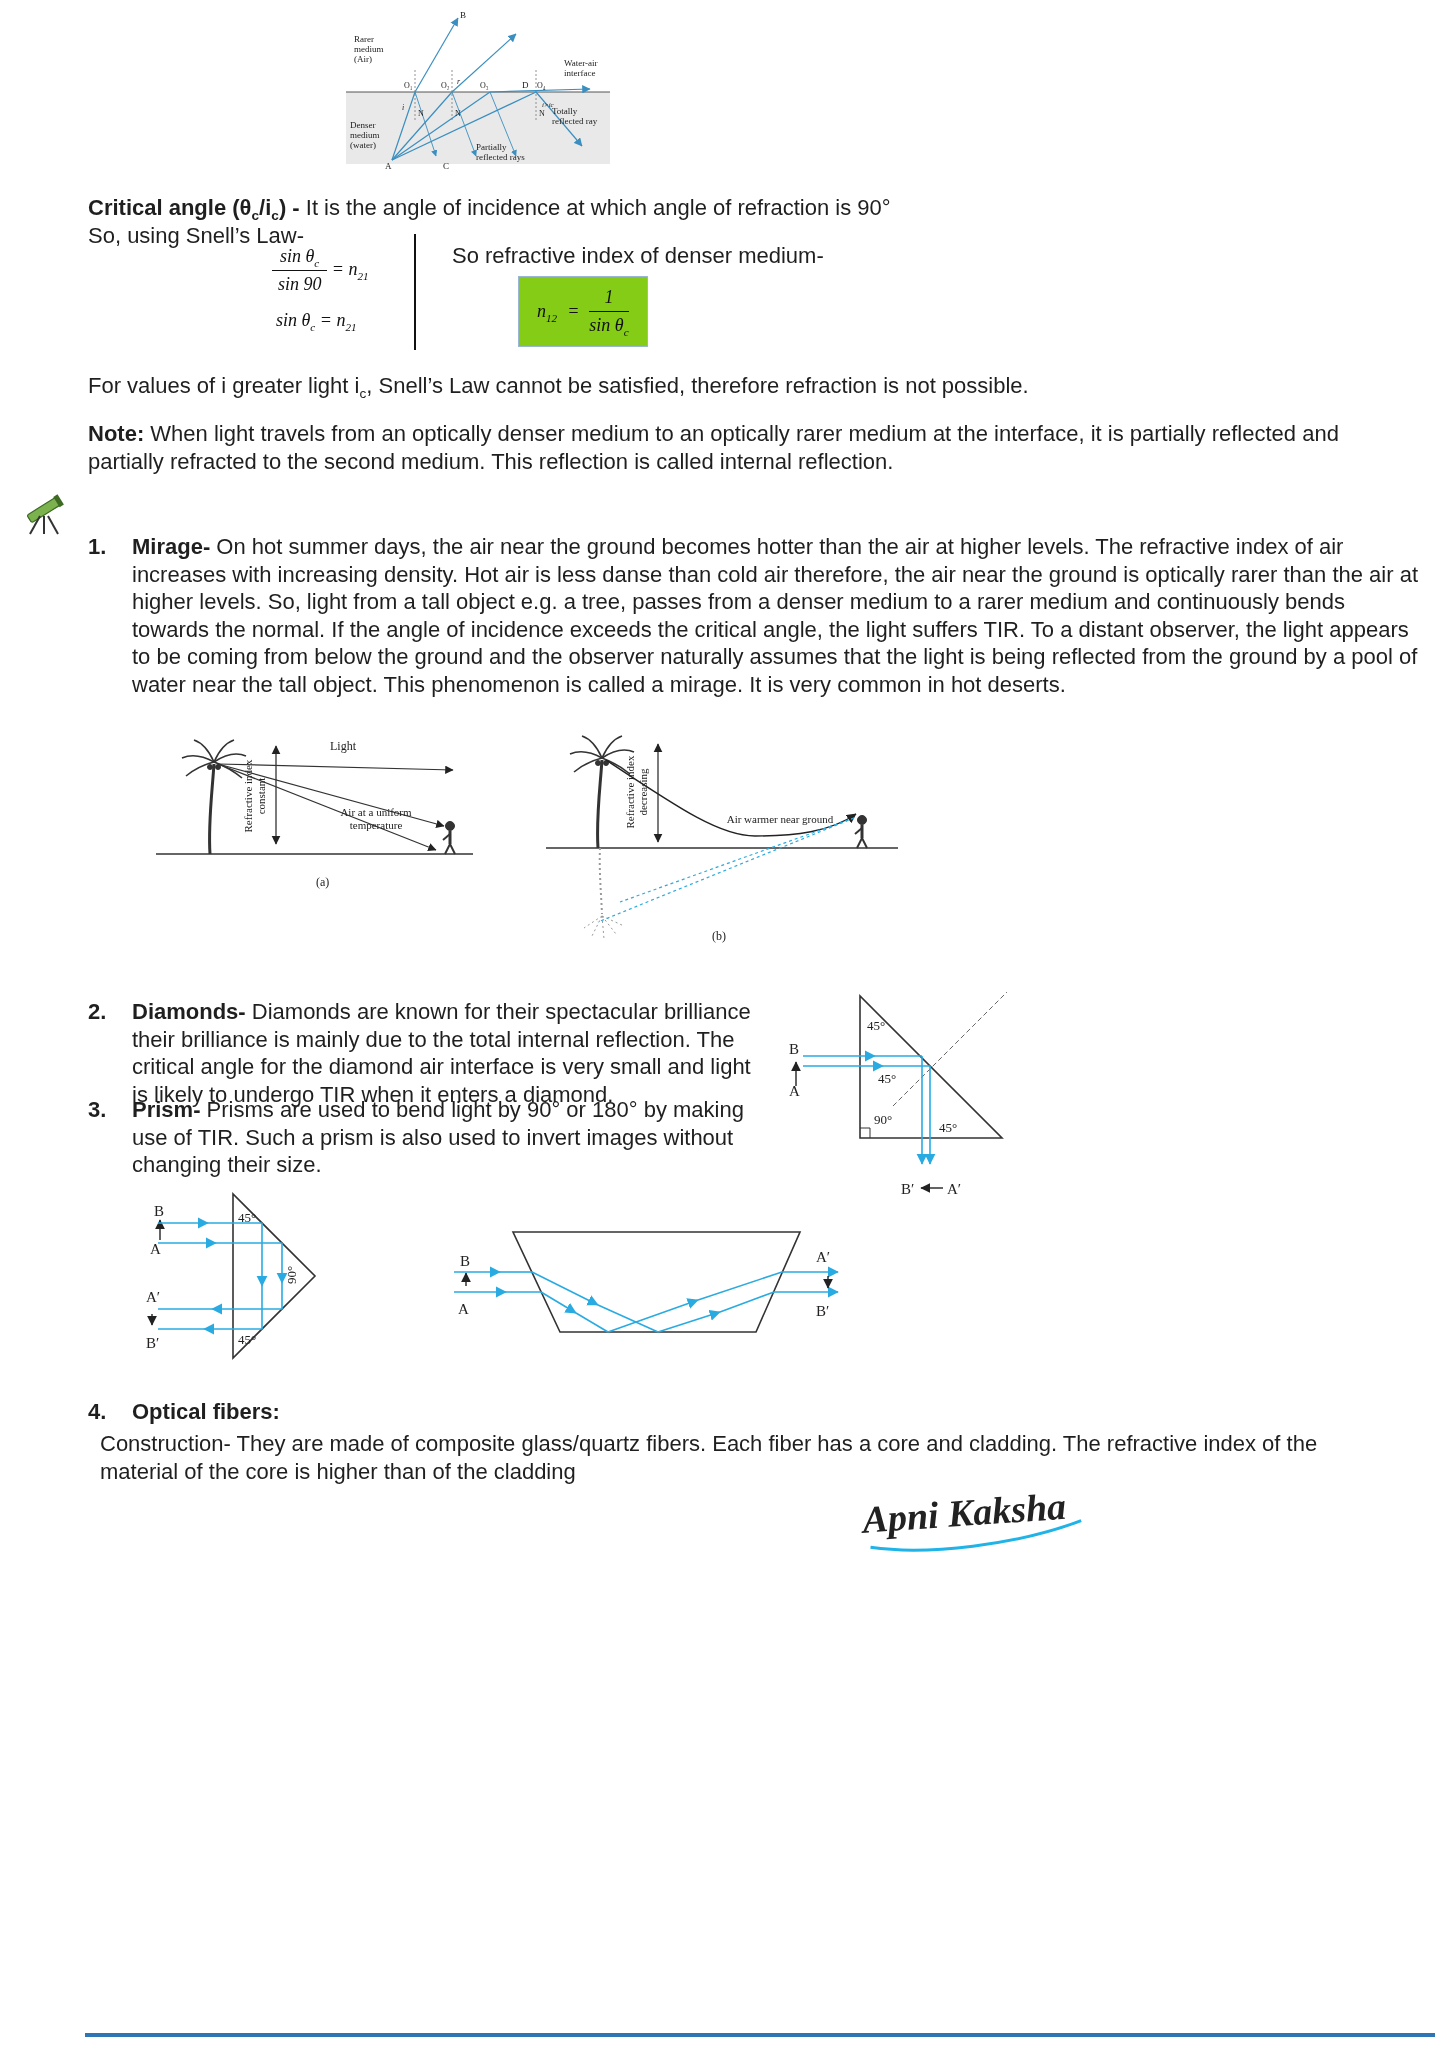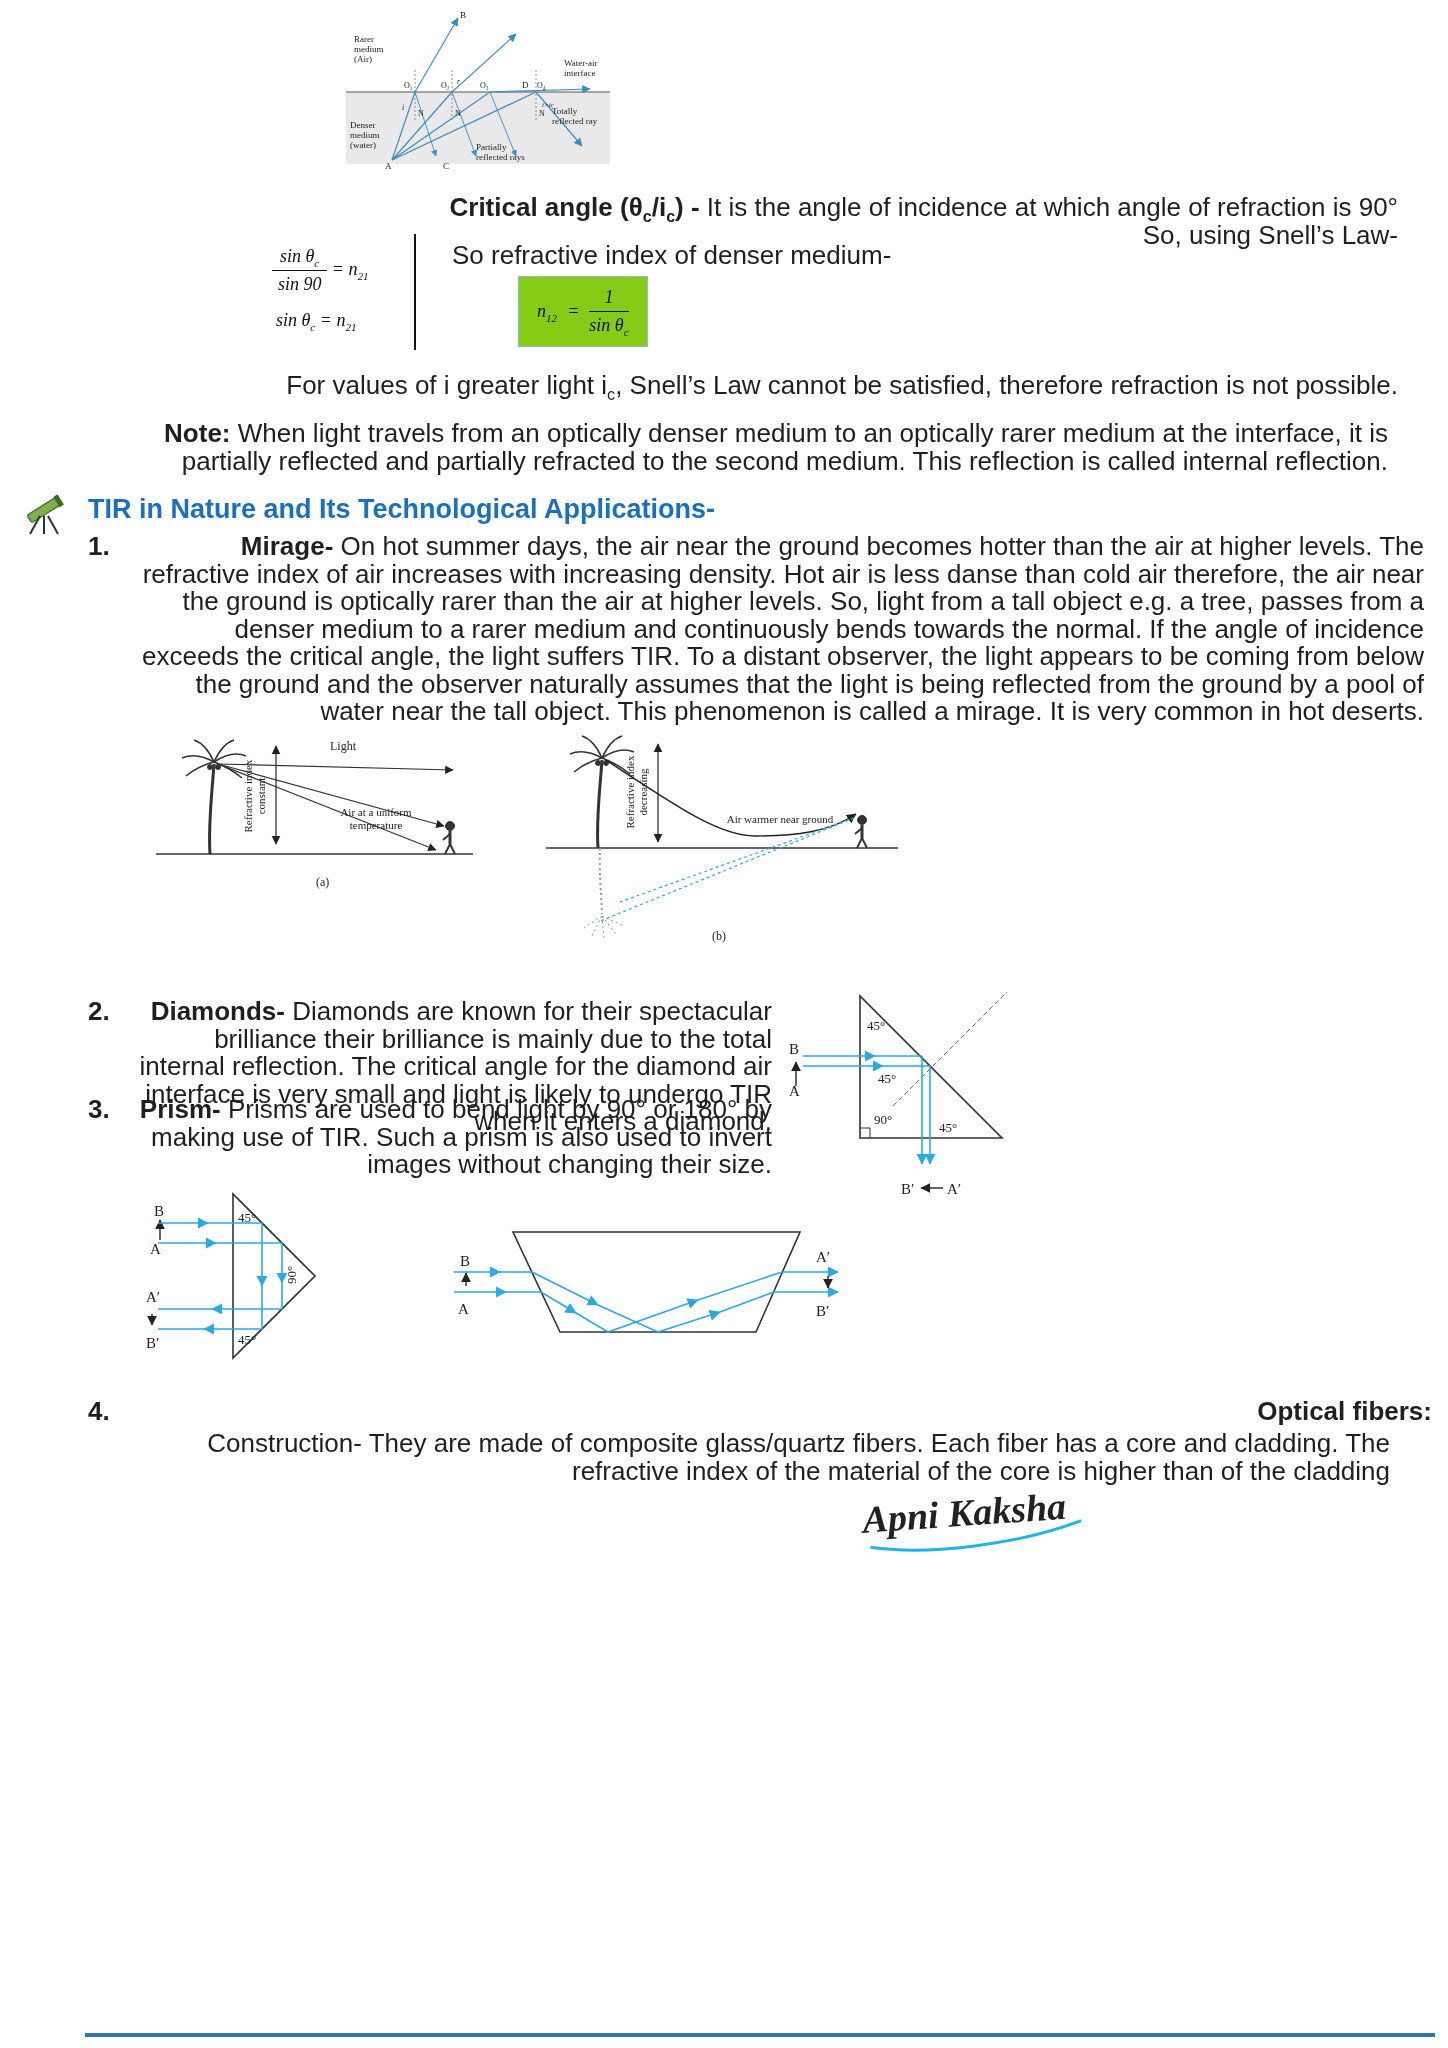--- a/index.html
+++ b/index.html
@@ -1,19 +1,19 @@
 <!DOCTYPE html>
 <html><head>
 <meta charset="utf-8">
 <style>
   html,body{margin:0;padding:0;background:#ffffff;}
   .page{position:relative;width:1448px;height:2048px;background:#ffffff;overflow:hidden;
         font-family:"Liberation Sans",sans-serif;color:#1f1f1f;}
   .abs{position:absolute;}
-  .body-text{font-size:26px;line-height:27.5px;text-align:right;}
+  .body-text{font-size:22px;line-height:27.5px;}
   .bold{font-weight:bold;}
   sub.s{font-size:62%;line-height:0;}
   .blue-head{font-size:27px;font-weight:bold;color:#1b6fc0;}
   .math{font-family:"Liberation Serif",serif;font-style:italic;font-size:18px;color:#111;}
   .frac{display:inline-block;vertical-align:middle;text-align:center;}
   .frac .num{display:block;border-bottom:1.6px solid #111;padding:0 8px 3px;}
   .frac .den{display:block;padding-top:3px;font-family:Liberation Serif, serif;}
   .vrule{width:2px;background:#111;}
   .fbox{background:#84cc16;border:1.2px solid #9ab6d4;padding:10px 18px;display:inline-flex;align-items:center;gap:10px;}
   .item{padding-left:44px;}
@@ -131,21 +131,20 @@
     <g transform="rotate(-32 26 20)">
       <rect x="6" y="16" width="34" height="9" rx="2" fill="#7cb24e" stroke="#3d6b23" stroke-width="1.2"></rect>
       <rect x="38" y="14.5" width="5" height="12" fill="#3d6b23"></rect>
     </g>
     <g stroke="#333" stroke-width="2" fill="none">
       <line x1="20" y1="28" x2="10" y2="46"></line>
       <line x1="24" y1="28" x2="24" y2="46"></line>
       <line x1="28" y1="28" x2="38" y2="46"></line>
     </g>
   </svg>
-  <div class="abs blue-head" style="left:88px;top:494px;">TIR in Nature and Its Technological Applications-</div>
 
   <div class="abs body-text item" style="left:88px;top:533px;width:1292px;">
     <span class="inum">1.</span>
     <span class="bold">Mirage-</span><span> On hot summer days, the air near the ground becomes hotter than the air at higher levels. The refractive index of air increases with increasing density. Hot air is less danse than cold air therefore, the air near the ground is optically rarer than the air at higher levels. So, light from a tall object e.g. a tree, passes from a denser medium to a rarer medium and continuously bends towards the normal. If the angle of incidence exceeds the critical angle, the light suffers TIR. To a distant observer, the light appears to be coming from below the ground and the observer naturally assumes that the light is being reflected from the ground by a pool of water near the tall object. This phenomenon is called a mirage. It is very common in hot deserts.</span>
   </div>
 
   <svg class="abs" style="left:148px;top:724px;" width="335" height="170" viewBox="0 0 335 170">
     <defs>
       <marker id="ma-k" markerWidth="7" markerHeight="7" refX="6.5" refY="3.5" orient="auto">
         <path d="M0,0 L7,3.5 L0,7 Z" fill="#222"></path>

